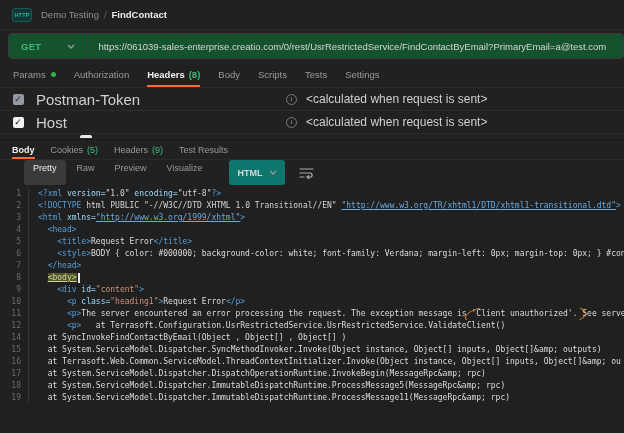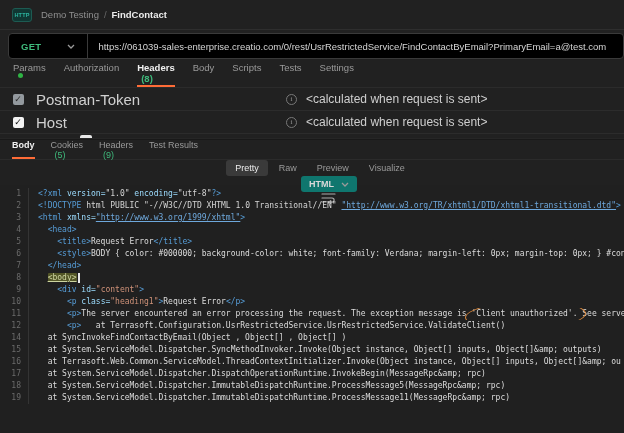--- a/index.html
+++ b/index.html
@@ -12,29 +12,29 @@
     -webkit-font-smoothing: antialiased;
   }
   
   .topbar { height: 30px; display: flex; align-items: center; padding: 4px 12px; border-bottom: 1px solid #2e2e2e; background: #212121; }
   .http-badge { width: 20px; height: 14px; border-radius: 3px; background: #103733; color: #2cb5a0; font-size: 5.5px; font-weight: bold; display: flex; align-items: center; justify-content: center; letter-spacing: .2px; margin-right: 9px; border: 1px solid #1d5b52; }
   .crumb-parent { color: #8f8f8f; }
   .crumb-sep { color: #6a6a6a; margin: 0 5px; }
   .crumb-current { color: #ececec; font-weight: bold; }
   
   .url-row { height: 32px; display: flex; align-items: center; padding: 0 0 0 8px; }
-  .url-bar { display: flex; align-items: center; height: 26px; flex: 1; background: #000000; border: 1px solid #3a3a3a; border-radius: 4px; overflow: hidden; }
+  .url-bar { display: flex; align-items: center; height: 26px; flex: 1; background: #14532d; border: 1px solid #3a3a3a; border-radius: 4px; overflow: hidden; }
   .method { display: flex; align-items: center; padding: 0 12px; height: 100%; cursor: pointer; }
   .method-label { color: #3fba7c; font-weight: bold; letter-spacing: .3px; }
   .method .chev { margin-left: 26px; }
   .url-divider { width: 1px; height: 100%; background: #3a3a3a; }
   .url-text { padding: 0 10px; color: #d6d6d6; white-space: nowrap; overflow: hidden; flex: 1; }
   
   .req-tabs { height: 26px; display: flex; align-items: stretch; padding-left: 4px; border-bottom: 1px solid #2b2b2b; }
-  .tab { display: flex; margin: 0 9px; color: #9a9a9a; cursor: pointer; position: relative; flex-direction: column; }
+  .tab { display: flex; align-items: center; margin: 0 9px; color: #9a9a9a; cursor: pointer; position: relative; }
   .tab.active { color: #f0f0f0; font-weight: bold; }
   .tab.active::after { content: ""; position: absolute; left: 0; right: 0; bottom: 0; height: 2px; background: #ff6c37; }
   .tab .dot { width: 5px; height: 5px; border-radius: 50%; background: #2fb344; margin-left: 5px; }
   .tab .count { color: #3fba7c; margin-left: 4px; font-weight: normal; }
   .tab.active .count { font-weight: bold; }
   
   .hdr-table { background: #212121; }
   .hdr-row { height: 23px; display: flex; align-items: center; border-bottom: 1px solid #2c2c2c; }
   .cb-cell { width: 36px; display: flex; justify-content: center; }
   .checkbox { width: 11px; height: 11px; border-radius: 2px; display: flex; align-items: center; justify-content: center; font-size: 9px; cursor: pointer; }
@@ -42,21 +42,21 @@
   .checkbox.dim { background: #93999e; color: #2b2b2b; }
   .hdr-key { flex: 1; color: #d0d0d0; font-size: 15px; }
   .info-icon { width: 11px; height: 11px; border: 1px solid #787878; border-radius: 50%; color: #9a9a9a; font-size: 7px; line-height: 9px; text-align: center; margin-right: 9px; flex: none; font-family: "Liberation Serif", serif; }
   .hdr-val { width: 318px; color: #cfcfcf; font-size: 12px; }
   .hdr-partial { height: 5px; position: relative; overflow: hidden; border-bottom: 1px solid #262626; }
   .partial-cb { position: absolute; left: 80px; top: 1px; width: 12px; height: 10px; border-radius: 2px; background: #e8e8e8; }
   
   .resp-tabs { height: 21px; display: flex; align-items: stretch; padding-left: 4px; border-bottom: 1px solid #2b2b2b; border-top: 1px solid #191919; background: #212121; }
   .resp-tabs .tab { margin: 0 8px; font-size: 9px; }
   
-  .view-bar { height: 25px; display: flex; align-items: center; padding-left: 18px; flex-direction: column; }
+  .view-bar { height: 25px; display: flex; padding-left: 24px; }
   .mode { padding: 3px 9px; color: #9a9a9a; border-radius: 3px; margin-right: 2px; cursor: pointer; font-size: 9px; }
   .mode.active { background: #3a3a3a; color: #ececec; }
   .fmt-select { display: flex; align-items: center; background: #0f766e; border-radius: 3px; padding: 3px 8px; margin-left: 16px; color: #d8d8d8; font-size: 9px; font-weight: bold; cursor: pointer; }
   .fmt-select .chev { margin-left: 7px; }
   .wrap-btn { margin-left: 14px; display: flex; align-items: center; cursor: pointer; }
   
   .code { flex: 1; background: #202020; padding-top: 3px; font-family: "DejaVu Sans Mono", "Liberation Mono", monospace; font-size: 8px; overflow: hidden; height: 248px; }
   .line { display: flex; height: 12px; line-height: 12px; white-space: pre; }
   .ln { width: 28px; flex: none; text-align: right; padding-right: 7px; color: #6b6b6b; }
   .lc { border-left: 1px solid #343434; padding-left: 9px; flex: 1; overflow: hidden; }

